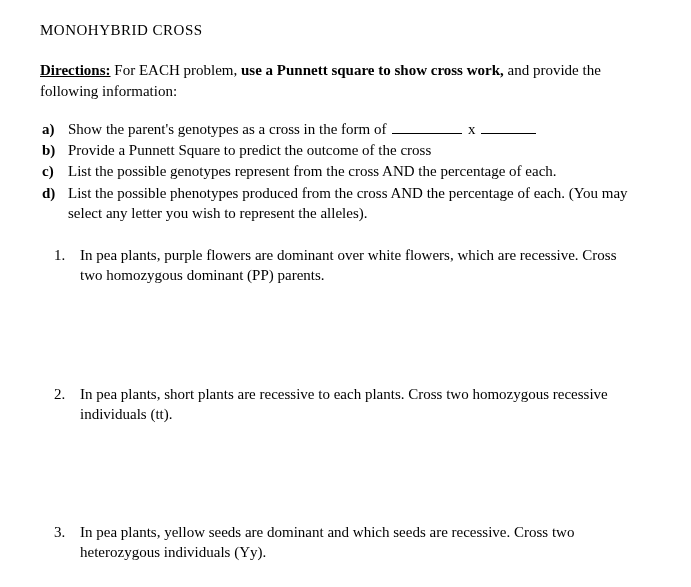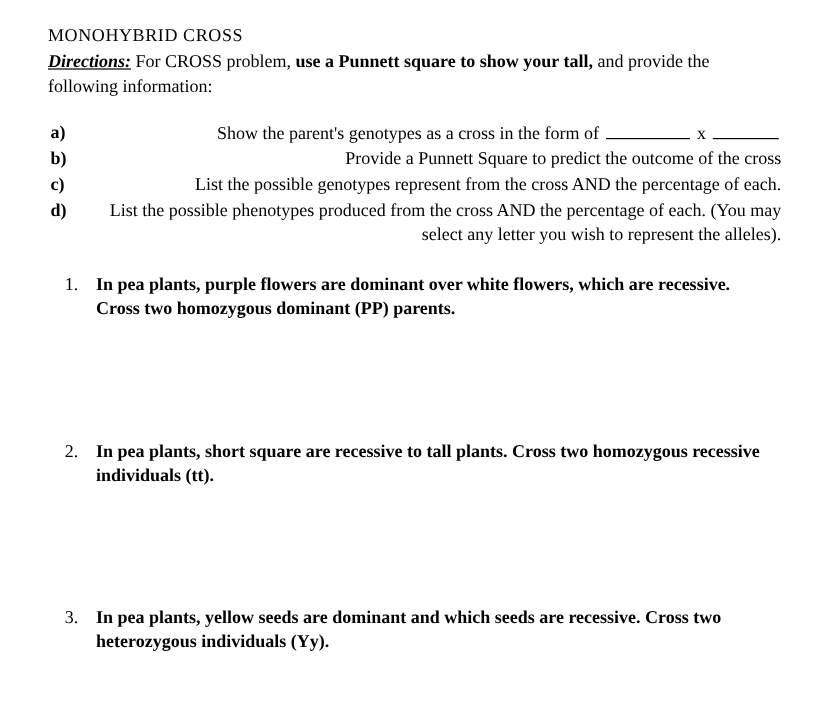--- a/index.html
+++ b/index.html
@@ -13,49 +13,47 @@
       color: #000;
       background: #fff;
       width: 691px;
       height: 587px;
       padding: 20px 40px 20px 40px;
       line-height: 1.35;
     }
     .title {
       font-size: 15px;
       letter-spacing: 0.5px;
-      margin-bottom: 2px;
+      margin-bottom: 20px;
     }
     .directions-line {
       margin-bottom: 2px;
     }
     .directions-label {
       font-weight: bold;
       text-decoration: underline;
-      font-style: italic;
     }
     .intro-rest {
       margin-bottom: 18px;
     }
     .instructions {
       list-style: none;
       margin-bottom: 22px;
     }
     .instructions li {
       display: flex;
       margin-bottom: 1px;
     }
     .instr-marker {
       font-weight: bold;
       min-width: 28px;
       padding-left: 2px;
     }
     .instr-text {
       flex: 1;
-      text-align: right;
     }
     .blank {
       display: inline-block;
       border-bottom: 1px solid #000;
       width: 70px;
       height: 1em;
       vertical-align: baseline;
       margin: 0 2px;
     }
     .blank.short {
@@ -68,30 +66,29 @@
       display: flex;
       margin-bottom: 98px;
       padding-left: 14px;
     }
     .prob-marker {
       min-width: 26px;
     }
     .prob-text {
       flex: 1;
       padding-right: 10px;
-      font-weight: bold;
     }
   </style>
 </head>
 <body>
 
 <div class="title">MONOHYBRID CROSS</div>
 
 <div class="directions-line">
-  <span class="directions-label">Directions:</span><span>  For CROSS problem, </span><strong>use a Punnett square to show your tall,</strong><span> and provide the following information:</span>
+  <span class="directions-label">Directions:</span><span>  For EACH problem, </span><strong>use a Punnett square to show cross work,</strong><span> and provide the following information:</span>
 </div>
 
 <div class="intro-rest"></div>
 
 <ul class="instructions">
   <li>
     <span class="instr-marker">a)</span>
     <span class="instr-text">
       <span>Show the parent's genotypes as a cross in the form of </span><span class="blank"></span><span> x </span><span class="blank short"></span>
     </span>
@@ -110,19 +107,19 @@
   </li>
 </ul>
 
 <ol class="problems">
   <li>
     <span class="prob-marker">1.</span>
     <span class="prob-text">In pea plants, purple flowers are dominant over white flowers, which are recessive. Cross two homozygous dominant (PP) parents.</span>
   </li>
   <li>
     <span class="prob-marker">2.</span>
-    <span class="prob-text">In pea plants, short square are recessive to tall plants. Cross two homozygous recessive individuals (tt).</span>
+    <span class="prob-text">In pea plants, short plants are recessive to each plants. Cross two homozygous recessive individuals (tt).</span>
   </li>
   <li>
     <span class="prob-marker">3.</span>
     <span class="prob-text">In pea plants, yellow seeds are dominant and which seeds are recessive. Cross two heterozygous individuals (Yy).</span>
   </li>
 </ol>
 
 </body></html>

